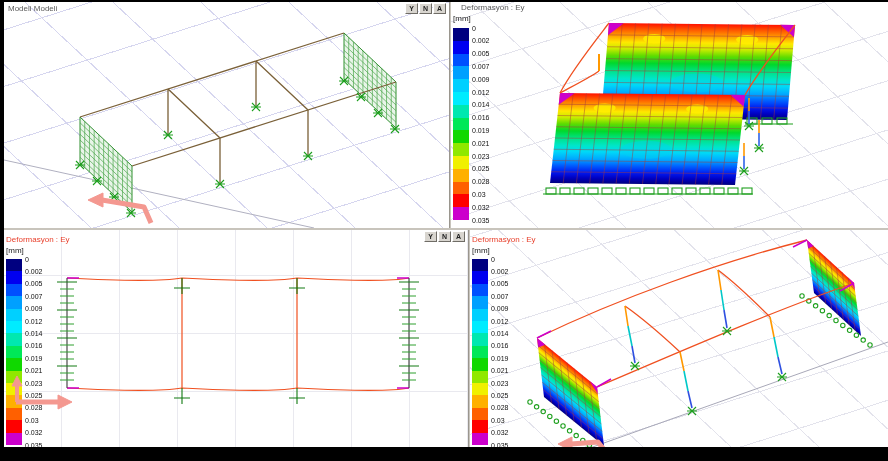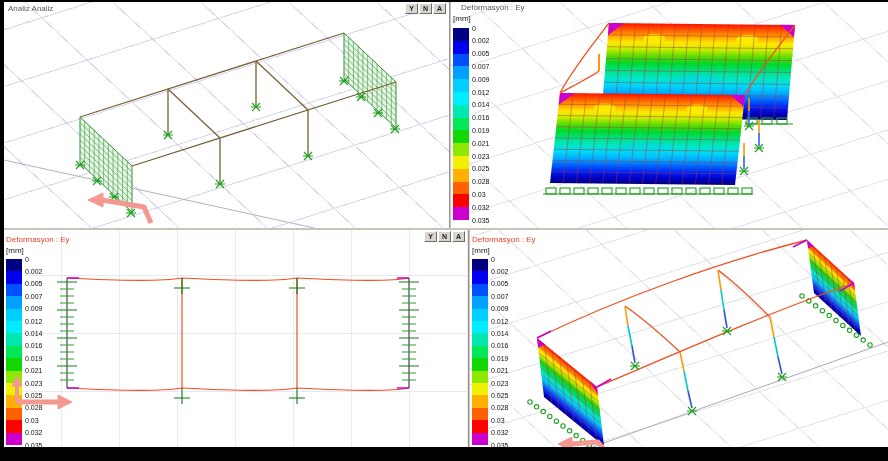--- a/index.html
+++ b/index.html
@@ -45,21 +45,21 @@
   .beam{stroke:var(--deformed-member);stroke-width:1.3;fill:none;}
   .mag{stroke:var(--contour-max);stroke-width:1.5;fill:none;}
   .pink{stroke:var(--axis-arrow-pink);fill:var(--axis-arrow-pink);}
 </style>
 </head>
 <body>
 
 <div class="screen">
 
   <div class="vp grid-iso" id="vp-tl">
-    <span class="vp-title t-gray" style="left:4px;top:2px">Analiz Analiz</span>
+    <span class="vp-title t-gray" style="left:4px;top:2px">Modeli Modeli</span>
     <div class="btns">
       <button class="vbtn">Y</button>
       <button class="vbtn">N</button>
       <button class="vbtn">A</button>
     </div>
     <svg class="scene" width="445" height="226" viewBox="0 0 445 226">
       <defs>
         <g id="sup">
             <path d="M-5,0 H5 M-4,-4 L4,4 M4,-4 L-4,4" class="sup"></path>
           </g>

